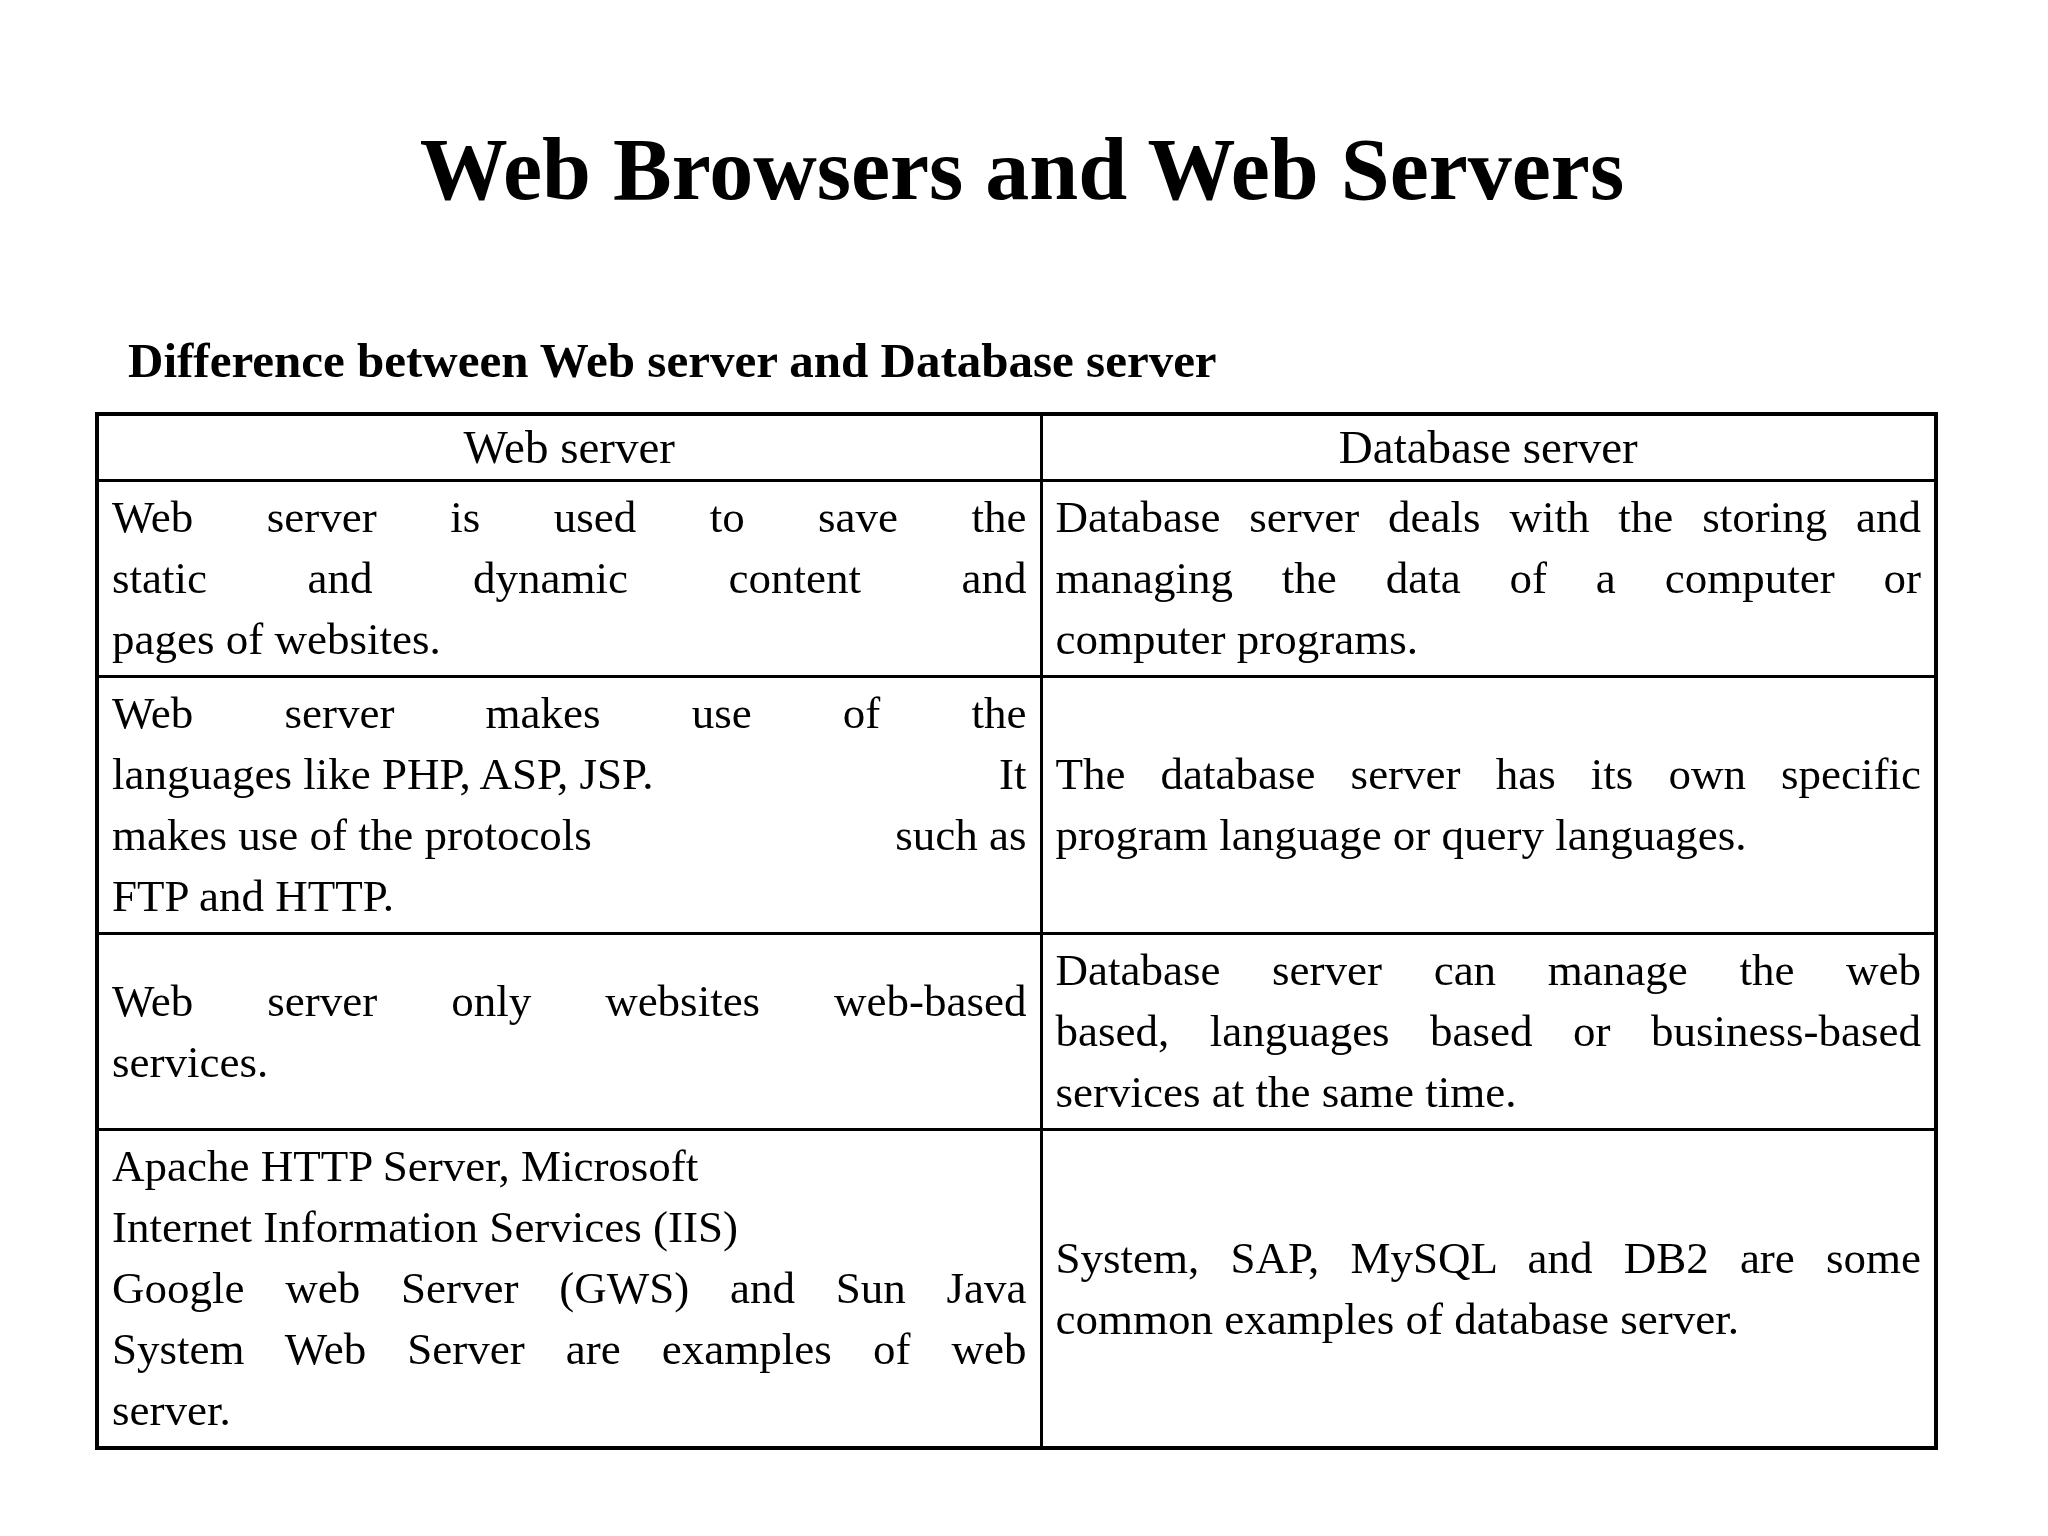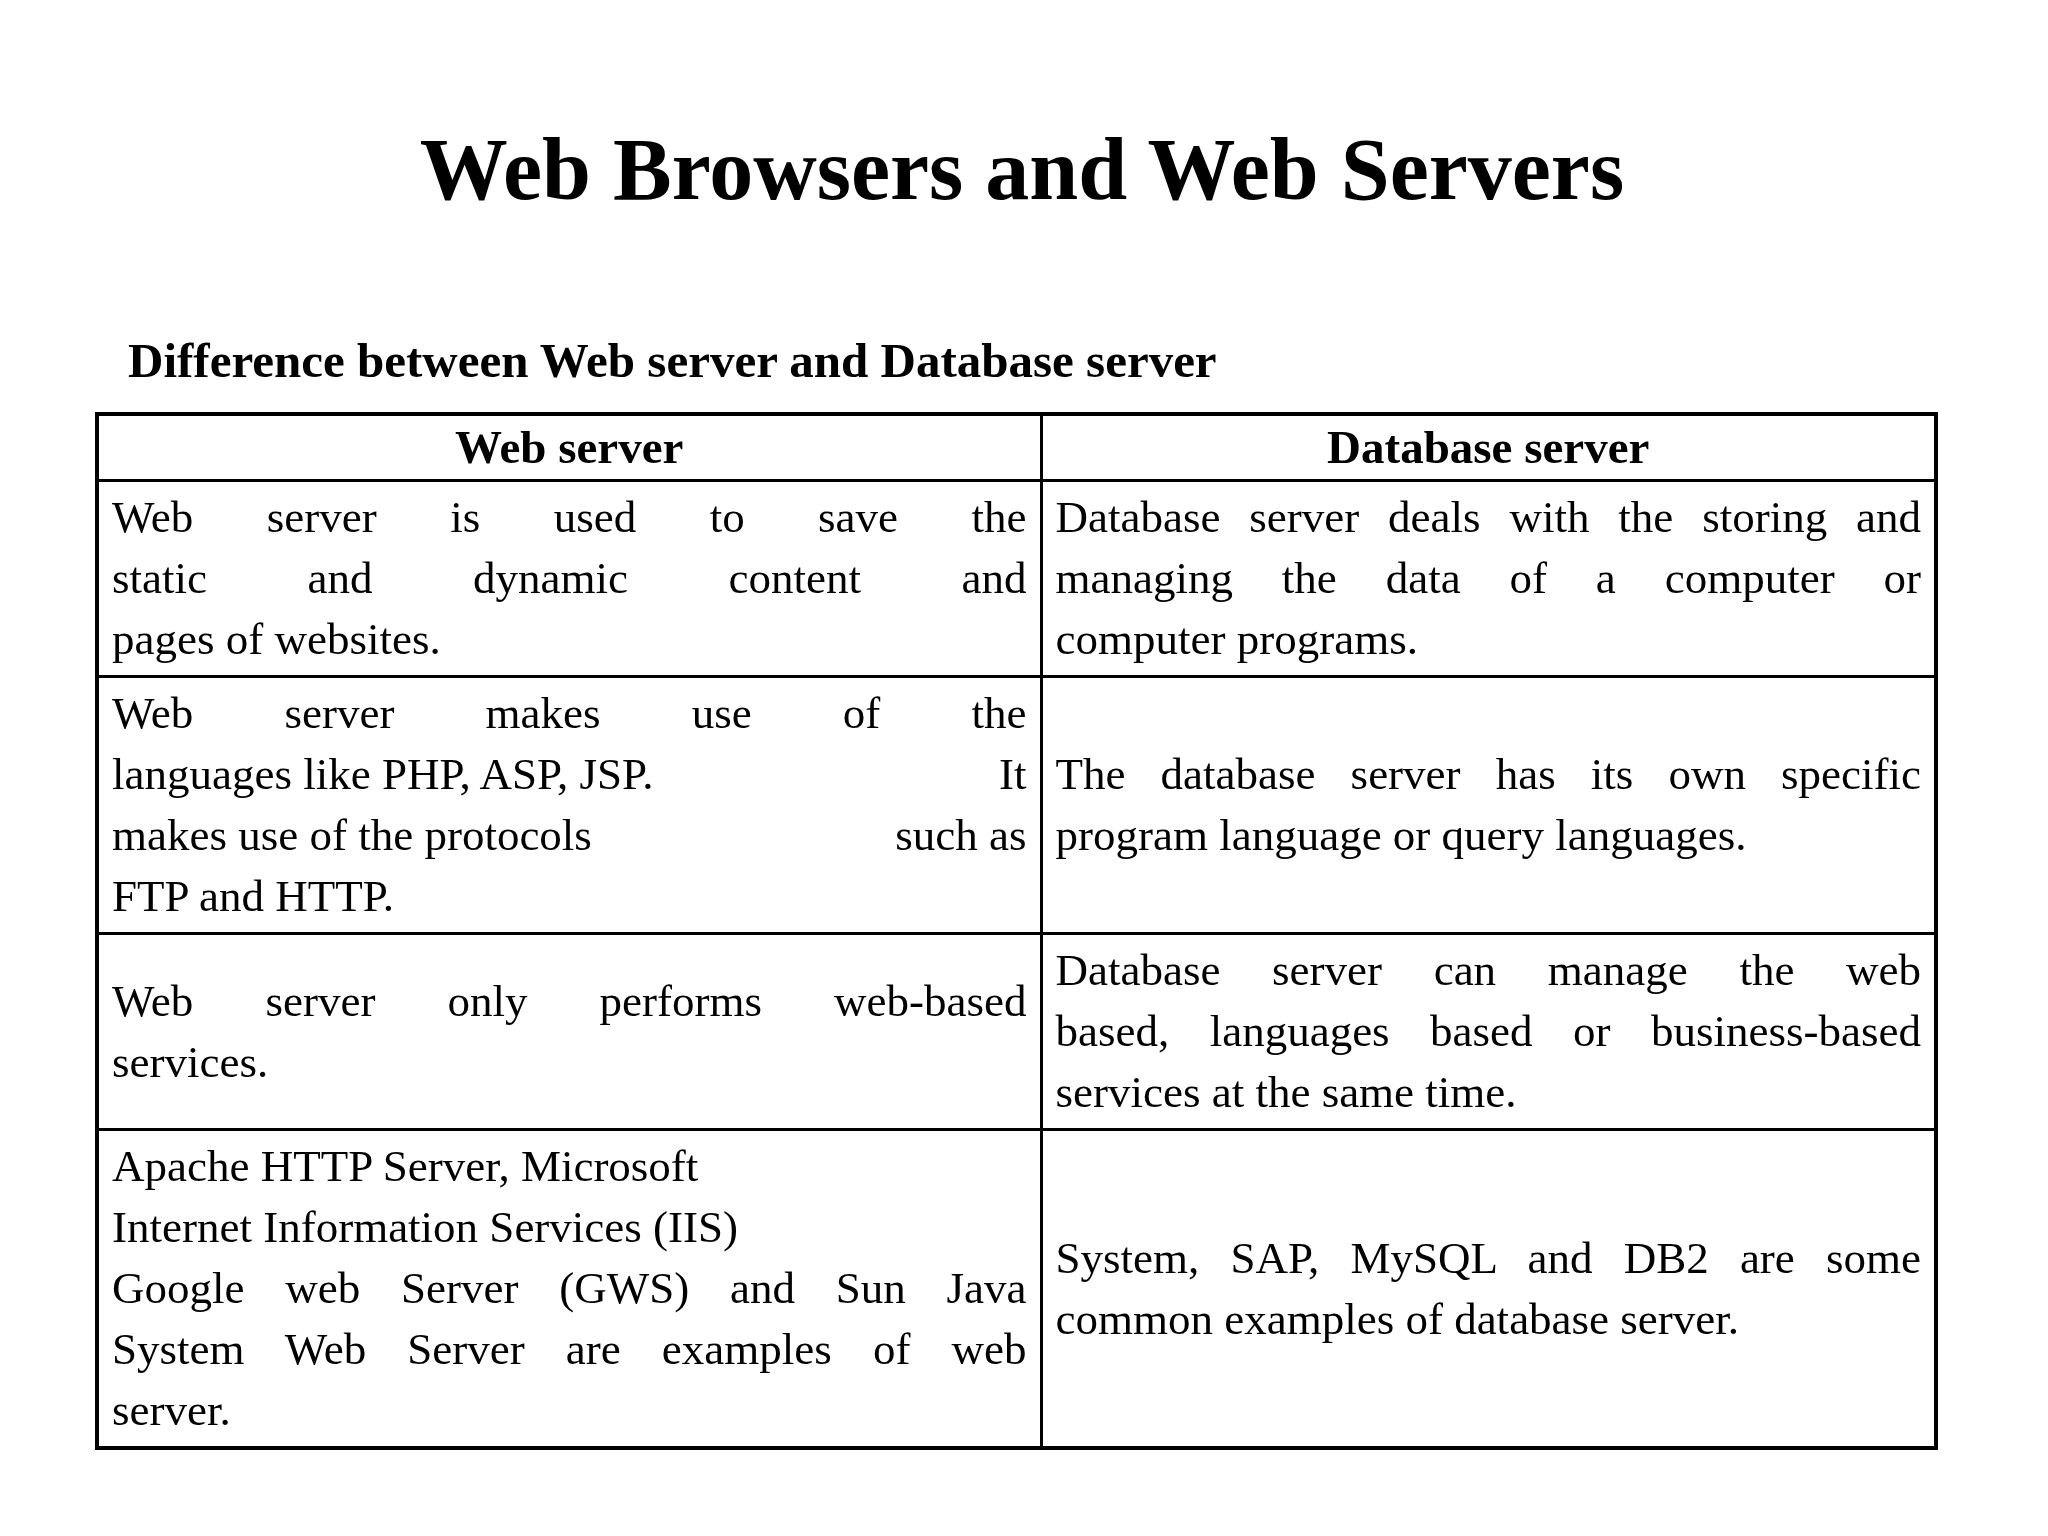--- a/index.html
+++ b/index.html
@@ -34,21 +34,21 @@
     width: 1843px;
     border-collapse: collapse;
     table-layout: fixed;
     border: 4px solid #000000;
   }
   table.compare col.col-web { width: 944px; }
   table.compare col.col-db  { width: 895px; }
   table.compare th {
     border: 3px solid #000000;
     font-size: 47px;
-    font-weight: bold;
+    font-weight: normal;
     text-align: center;
     padding: 6px 13px;
     line-height: 1.1;
   }
   table.compare td {
     border: 3px solid #000000;
     font-size: 45px;
     padding: 5px 13px;
     vertical-align: middle;
   }
@@ -114,21 +114,21 @@
             </div>
             <div class="line left">FTP and HTTP.</div>
           </td>
           <td>
             <div class="line justify">The database server has its own specific</div>
             <div class="line left">program language or query languages.</div>
           </td>
         </tr>
         <tr>
           <td>
-            <div class="line justify">Web server only performs web-based</div>
+            <div class="line justify">Web server only websites web-based</div>
             <div class="line left">services.</div>
           </td>
           <td>
             <div class="line justify">Database server can manage the web</div>
             <div class="line justify">based, languages based or business-based</div>
             <div class="line left">services at the same time.</div>
           </td>
         </tr>
         <tr>
           <td>

